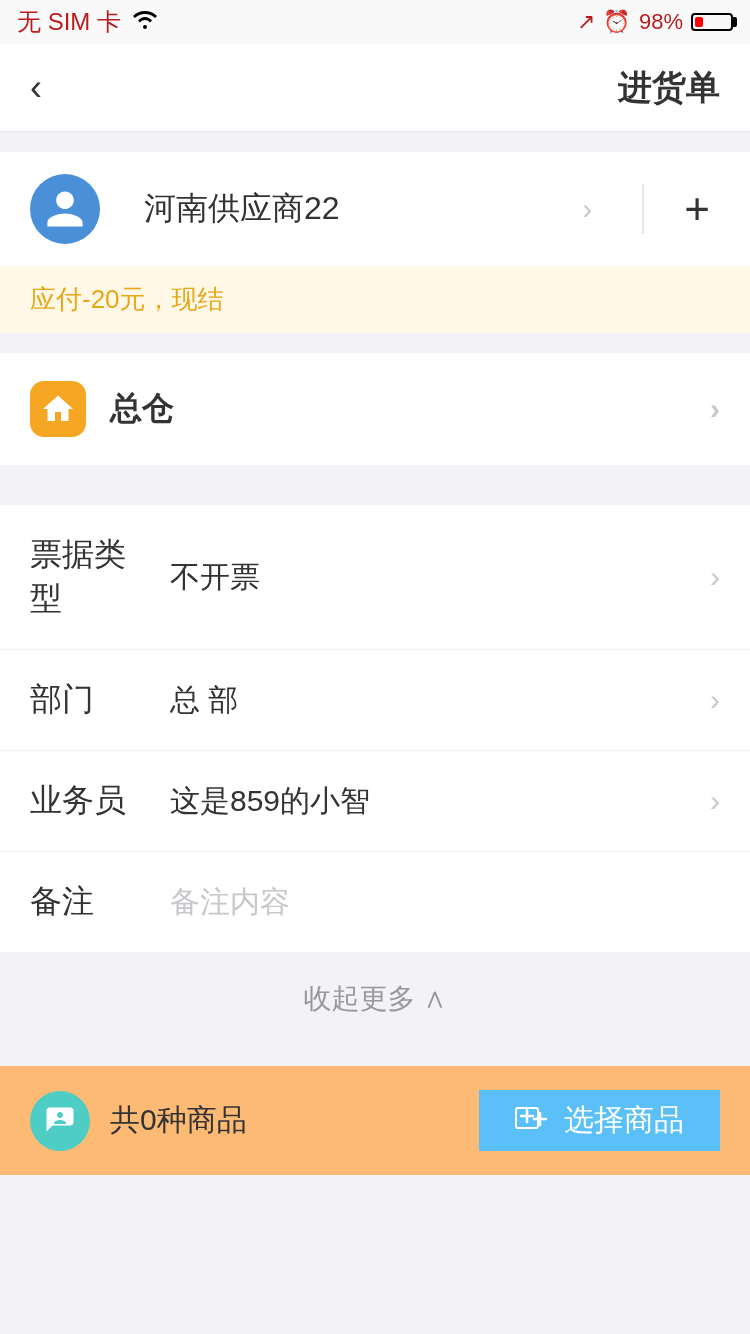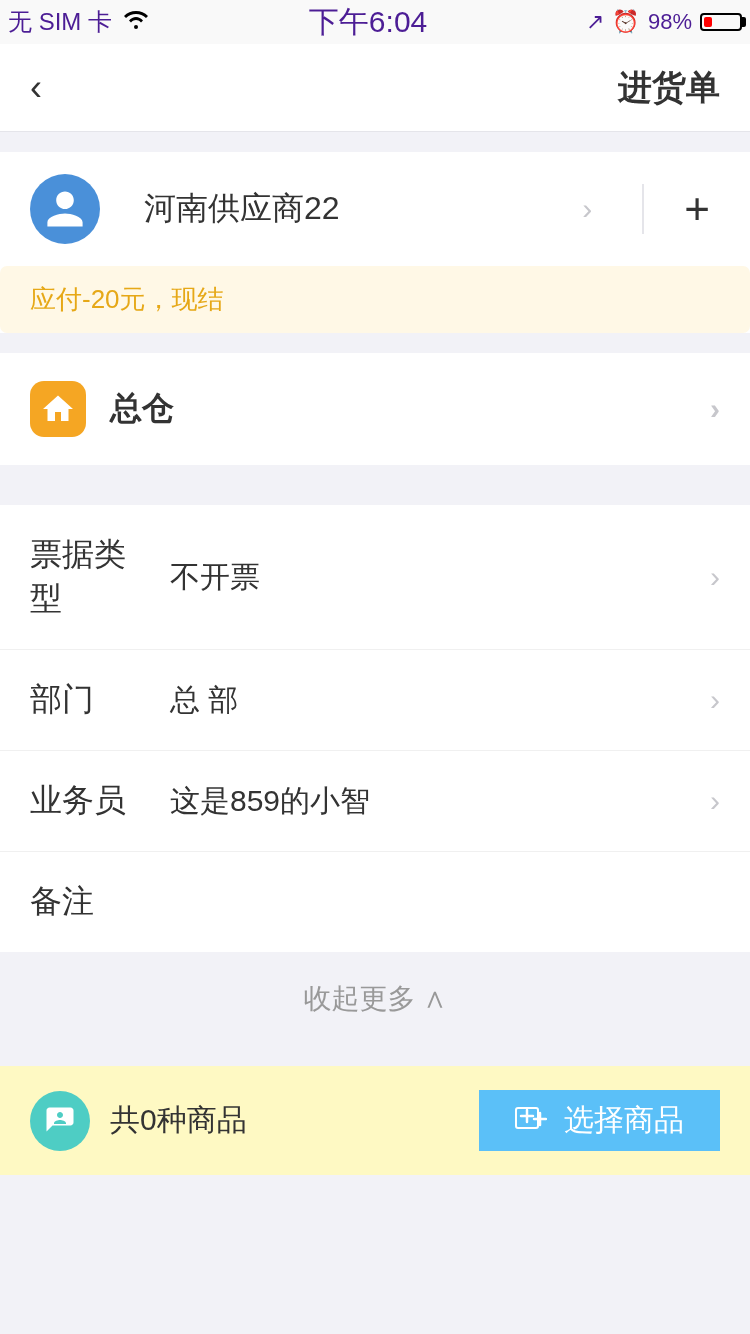--- a/index.html
+++ b/index.html
@@ -14,23 +14,23 @@
     }
 
     
     .status-bar {
       width: 750px;
       height: 44px;
       background: #f9f9f9;
       display: flex;
       align-items: center;
       justify-content: space-between;
-      padding: 0 8px;
+      padding: 0 17px;
       font-size: 24px;
-      color: #4c1d95;
+      color: #b91c1c;
     }
     .status-left { display: flex; align-items: center; gap: 10px; font-size: 24px; }
     .status-center { font-size: 30px; font-weight: 500; }
     .status-right { display: flex; align-items: center; gap: 8px; font-size: 22px; }
     .wifi-icon { font-size: 22px; }
     .battery-bar {
       width: 42px; height: 18px; border: 2px solid #000; border-radius: 4px;
       position: relative; display: inline-flex; align-items: center; padding: 2px;
     }
     .battery-bar::after {
@@ -96,21 +96,20 @@
     .plus-btn {
       font-size: 44px; color: #333; padding: 0 10px;
     }
 
     
     .notice-bar {
       background: #fff8e6;
       padding: 16px 30px;
       font-size: 26px;
       color: #e6a817;
-      border-radius: 7px;
     }
 
     
     .row-item {
       display: flex;
       align-items: center;
       padding: 28px 30px;
       background: #fff;
       border-bottom: 1px solid #f0f0f0;
       min-height: 90px;
@@ -166,21 +165,21 @@
       font-size: 28px;
       color: #999;
       display: flex;
       align-items: center;
       justify-content: center;
       gap: 8px;
     }
 
     
     .bottom-bar {
-      background: #fef9c3;
+      background: #fdba74;
       padding: 24px 30px;
       display: flex;
       align-items: center;
       justify-content: space-between;
       margin-top: 20px;
     }
     .product-count {
       display: flex;
       align-items: center;
       gap: 20px;
@@ -220,21 +219,20 @@
   <div class="status-left">
     <span>无 SIM 卡</span>
     <span class="wifi-icon">
       <svg width="28" height="20" viewBox="0 0 28 20" fill="none">
         <path d="M14 16a2 2 0 1 1 0 4 2 2 0 0 1 0-4z" fill="#000"></path>
         <path d="M7 11.5C9 9.3 11.4 8 14 8s5 1.3 7 3.5l-2 2C17.3 11.7 15.7 11 14 11s-3.3.7-5 2.5l-2-2z" fill="#000"></path>
         <path d="M2 7C5.2 3.8 9.4 2 14 2s8.8 1.8 12 5l-2 2C21.2 6.3 17.8 5 14 5S6.8 6.3 4 9l-2-2z" fill="#000"></path>
       </svg>
     </span>
   </div>
-  <div class="status-center">下午6:04</div>
   <div class="status-right">
     <span>↗</span>
     <span>⏰</span>
     <span>98%</span>
     <span class="battery-bar">
       <span class="battery-fill"></span>
     </span>
   </div>
 </div>
 
@@ -294,20 +292,21 @@
   </div>
 
   <div class="form-row">
     <span class="form-key">业务员</span>
     <span class="form-value">这是859的小智</span>
     <span class="form-chevron">›</span>
   </div>
 
   <div class="form-row">
     <span class="form-key">备注</span>
+    <span class="form-value placeholder">备注内容</span>
   </div>
 </div>
 
 <div class="collapse-row">
   <span>收起更多 ∧</span>
 </div>
 
 <div class="bottom-bar">
   <div class="product-count">
     <div class="product-icon">

